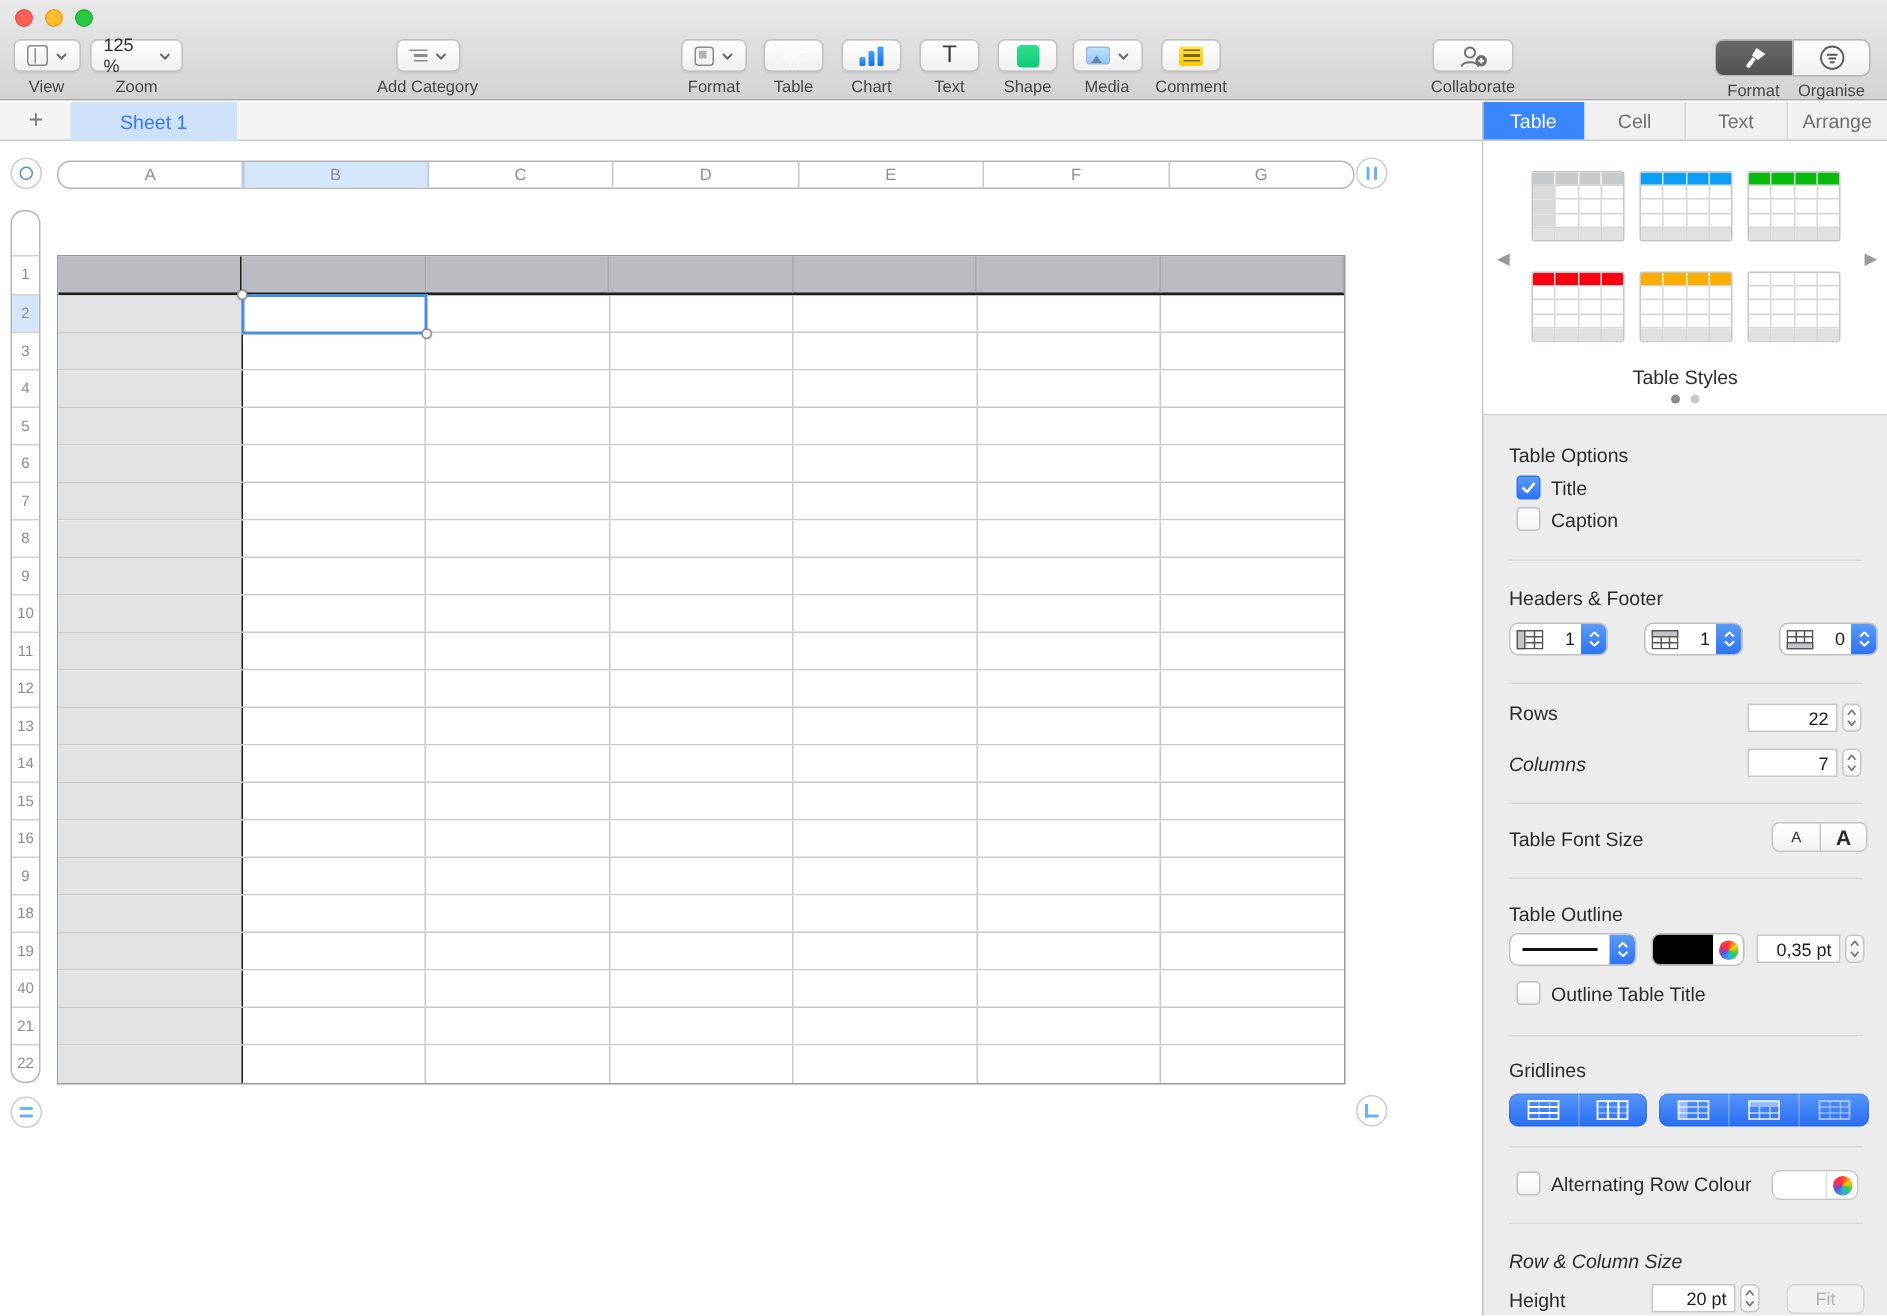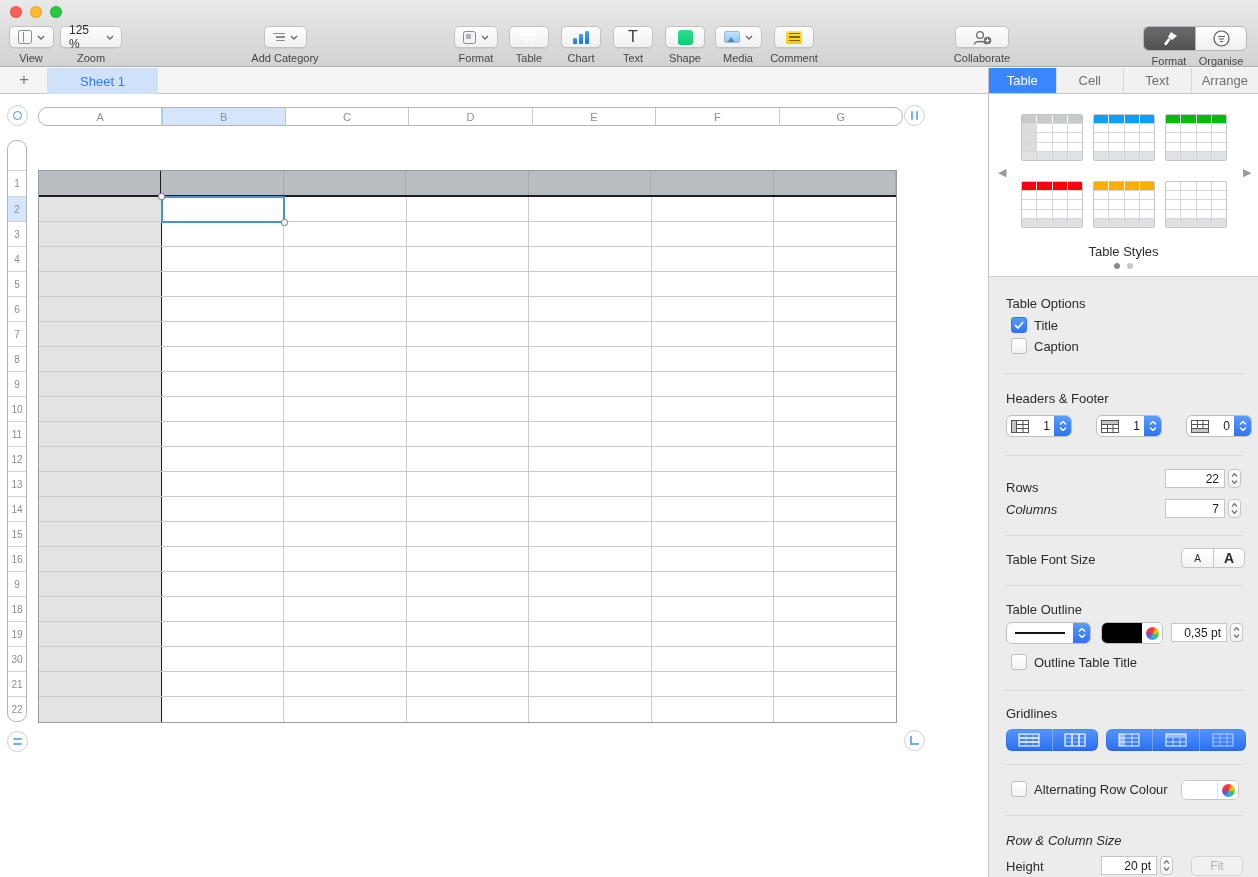--- a/index.html
+++ b/index.html
@@ -362,21 +362,21 @@
       <div class="row-num">10</div>
       <div class="row-num">11</div>
       <div class="row-num">12</div>
       <div class="row-num">13</div>
       <div class="row-num">14</div>
       <div class="row-num">15</div>
       <div class="row-num">16</div>
       <div class="row-num">9</div>
       <div class="row-num">18</div>
       <div class="row-num">19</div>
-      <div class="row-num">30</div>
+      <div class="row-num">40</div>
       <div class="row-num">21</div>
       <div class="row-num">22</div>
     </div>
 
 
   <div class="grid" id="grid-body">
       <div class="grid-row header-row">
         <div class="grid-cell colA"></div>
         <div class="grid-cell"></div>
         <div class="grid-cell"></div>
@@ -857,21 +857,21 @@
       <svg width="8" height="4">
           <polyline points="1,3.5 4,0.5 7,3.5" stroke="#fff" stroke-width="1.4" fill="none"></polyline>
         </svg>
       <svg width="8" height="4">
           <polyline points="1,0.5 4,3.5 7,0.5" stroke="#fff" stroke-width="1.4" fill="none"></polyline>
         </svg>
     </span>
   </div>
   <div class="pdiv" style="top:361px;"></div>
 
-  <div class="plabel" style="top:386px;text-align:center;">Rows</div>
+  <div class="plabel" style="top:374px;text-align:center;">Rows</div>
   <div class="num-input" style="left:176px;top:375px;width:60px;">22</div>
   <div class="gstep" style="left:239px;top:375px;">
     <svg width="7" height="4">
         <polyline points="1,3.5 3.5,0.5 6,3.5" stroke="#777" stroke-width="1.2" fill="none"></polyline>
       </svg>
     <svg width="7" height="4">
         <polyline points="1,0.5 3.5,3.5 6,0.5" stroke="#777" stroke-width="1.2" fill="none"></polyline>
       </svg>
   </div>
   <div class="plabel" style="top:408px;font-style:italic;">Columns</div>

